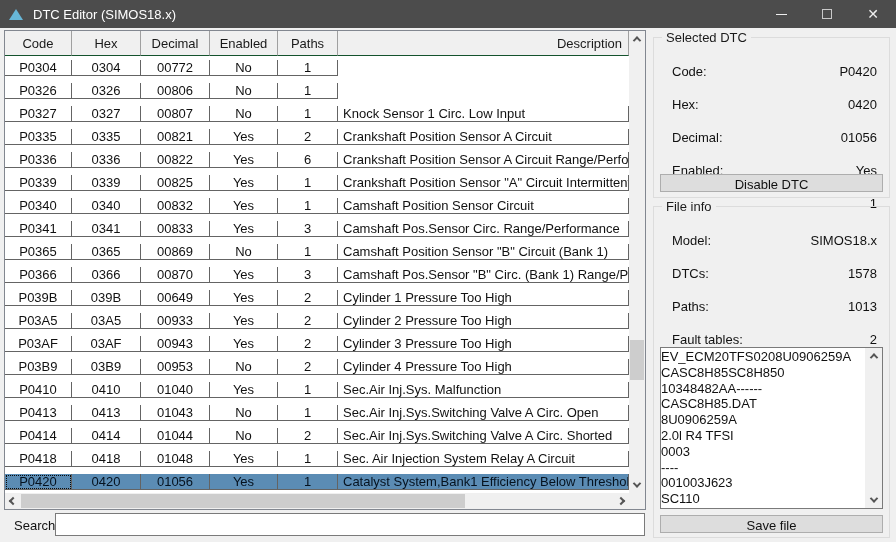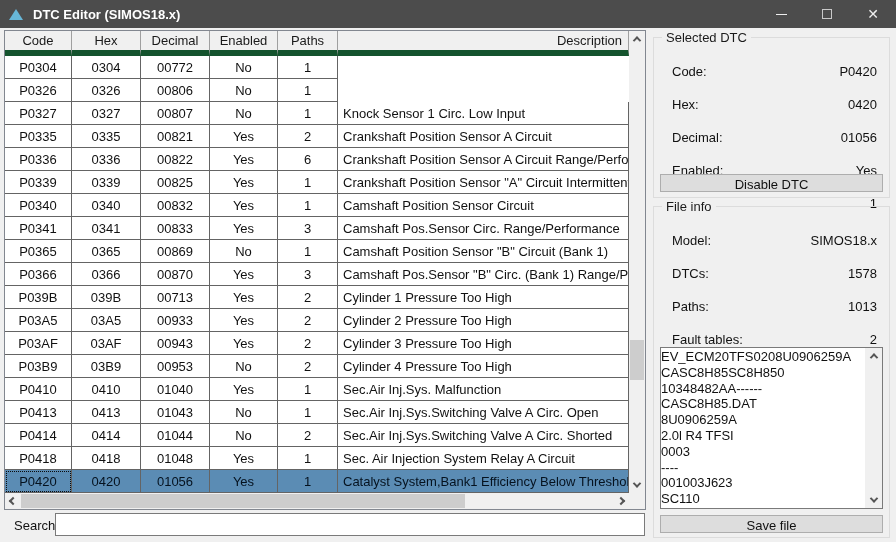--- a/index.html
+++ b/index.html
@@ -6,43 +6,43 @@
   html,body { width:896px; height:542px; overflow:hidden; }
   body {
     position:relative;
     background:var(--window_bg,#f0f0f0);
     font-family:"Liberation Sans","DejaVu Sans",sans-serif;
     font-size:13px; color:#111;
   }
 
   
   .titlebar { position:absolute; left:0; top:0; width:896px; height:28px;
-    background:var(--titlebar,#4c4c4c); display:flex; align-items:center;font-weight:bold; }
+    background:var(--titlebar,#4c4c4c); display:flex; align-items:center; }
   .app-icon { margin-left:9px; width:0; height:0;
     border-left:7px solid transparent; border-right:7px solid transparent;
     border-bottom:11px solid var(--app_icon,#67b7d8); }
   .title-text { color:var(--titlebar_text,#fff); margin-left:10px; font-size:13px; }
   .win-controls { margin-left:auto; display:flex; height:100%; }
   .win-btn { width:46px; height:100%; display:flex; align-items:center; justify-content:center;
     color:#eee; font-size:14px; }
   .glyph-min { width:11px; border-top:1px solid #eee; height:0; }
   .glyph-max { width:10px; height:10px; border:1px solid #c9c9c9; }
 
   
   .grid { position:absolute; left:4px; top:30px; width:642px; height:480px;
     border:1px solid #828790; background:#fff; }
   .thead { display:flex; width:624px; height:25px; }
-  .th { border-right:1px solid #a0a0a0; border-bottom:6px solid #14532d;
+  .th { border-right:1px solid #a0a0a0; border-bottom:1px solid #14532d;
     background:#f0f0f0; display:flex; align-items:center; justify-content:center;
     color:#1a1a1a; overflow:hidden; white-space:nowrap; }
   .c0 { width:67px; } .c1 { width:69px; } .c2 { width:69px; }
   .c3 { width:68px; } .c4 { width:60px; } .c5 { flex:1; min-width:0; }
   .th.c5 { justify-content:flex-end; padding-right:6px; }
   .tbody { width:624px; }
-  .trow { display:flex; height:23px; }
+  .trow { display:flex; height:23px;align-items:center; }
   .tcell { border-right:1px solid var(--grid_line,#646464);
     border-bottom:1px solid var(--grid_line,#646464);
     background:#fff; display:flex; align-items:center; justify-content:center;
     overflow:hidden; white-space:nowrap; }
   .tcell.c5 { justify-content:flex-start; padding-left:5px; }
   .trow.selected .tcell { background:var(--selection,#5b8cb4); color:#05121f; }
   .trow.selected .tcell.focus-cell { outline:1px dotted #0a0a0a; outline-offset:-2px; }
 
   
   .vscroll { position:absolute; top:0; right:0; width:16px; height:462px; background:#f0f0f0; }
@@ -186,21 +186,21 @@
         <div class="tcell c0">P0366</div>
         <div class="tcell c1">0366</div>
         <div class="tcell c2">00870</div>
         <div class="tcell c3">Yes</div>
         <div class="tcell c4">3</div>
         <div class="tcell c5">Camshaft Pos.Sensor "B" Circ. (Bank 1) Range/Performance</div>
       </div>
       <div class="trow">
         <div class="tcell c0">P039B</div>
         <div class="tcell c1">039B</div>
-        <div class="tcell c2">00713</div>
+        <div class="tcell c2">00649</div>
         <div class="tcell c3">Yes</div>
         <div class="tcell c4">2</div>
         <div class="tcell c5">Cylinder 1 Pressure Too High</div>
       </div>
       <div class="trow">
         <div class="tcell c0">P03A5</div>
         <div class="tcell c1">03A5</div>
         <div class="tcell c2">00933</div>
         <div class="tcell c3">Yes</div>
         <div class="tcell c4">2</div>

